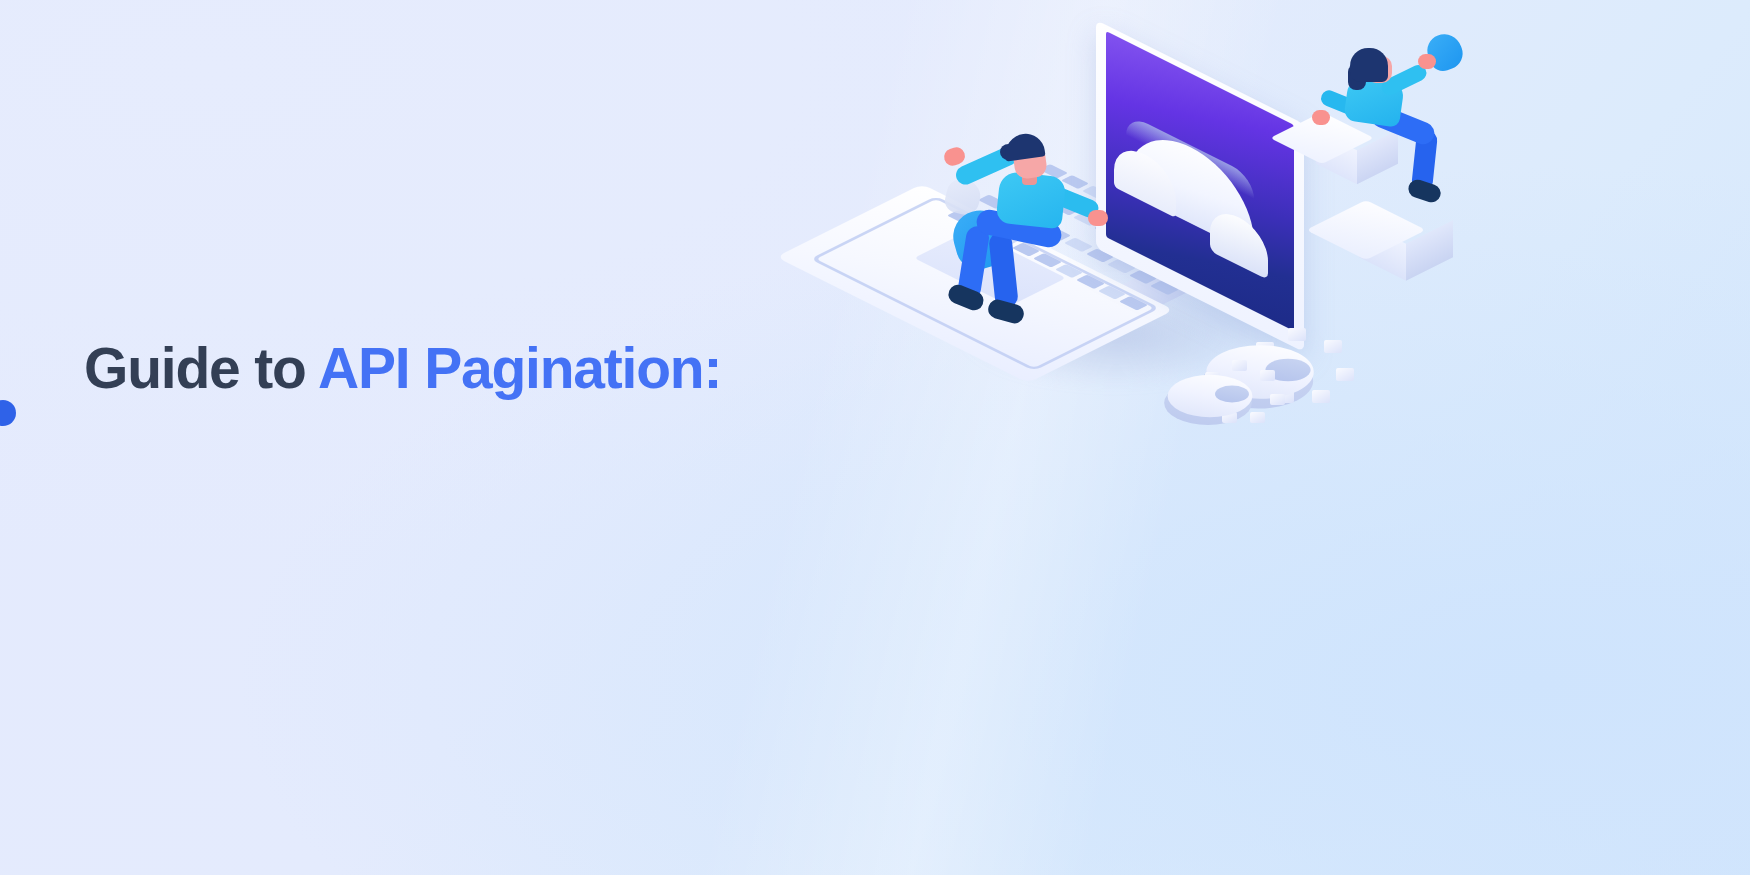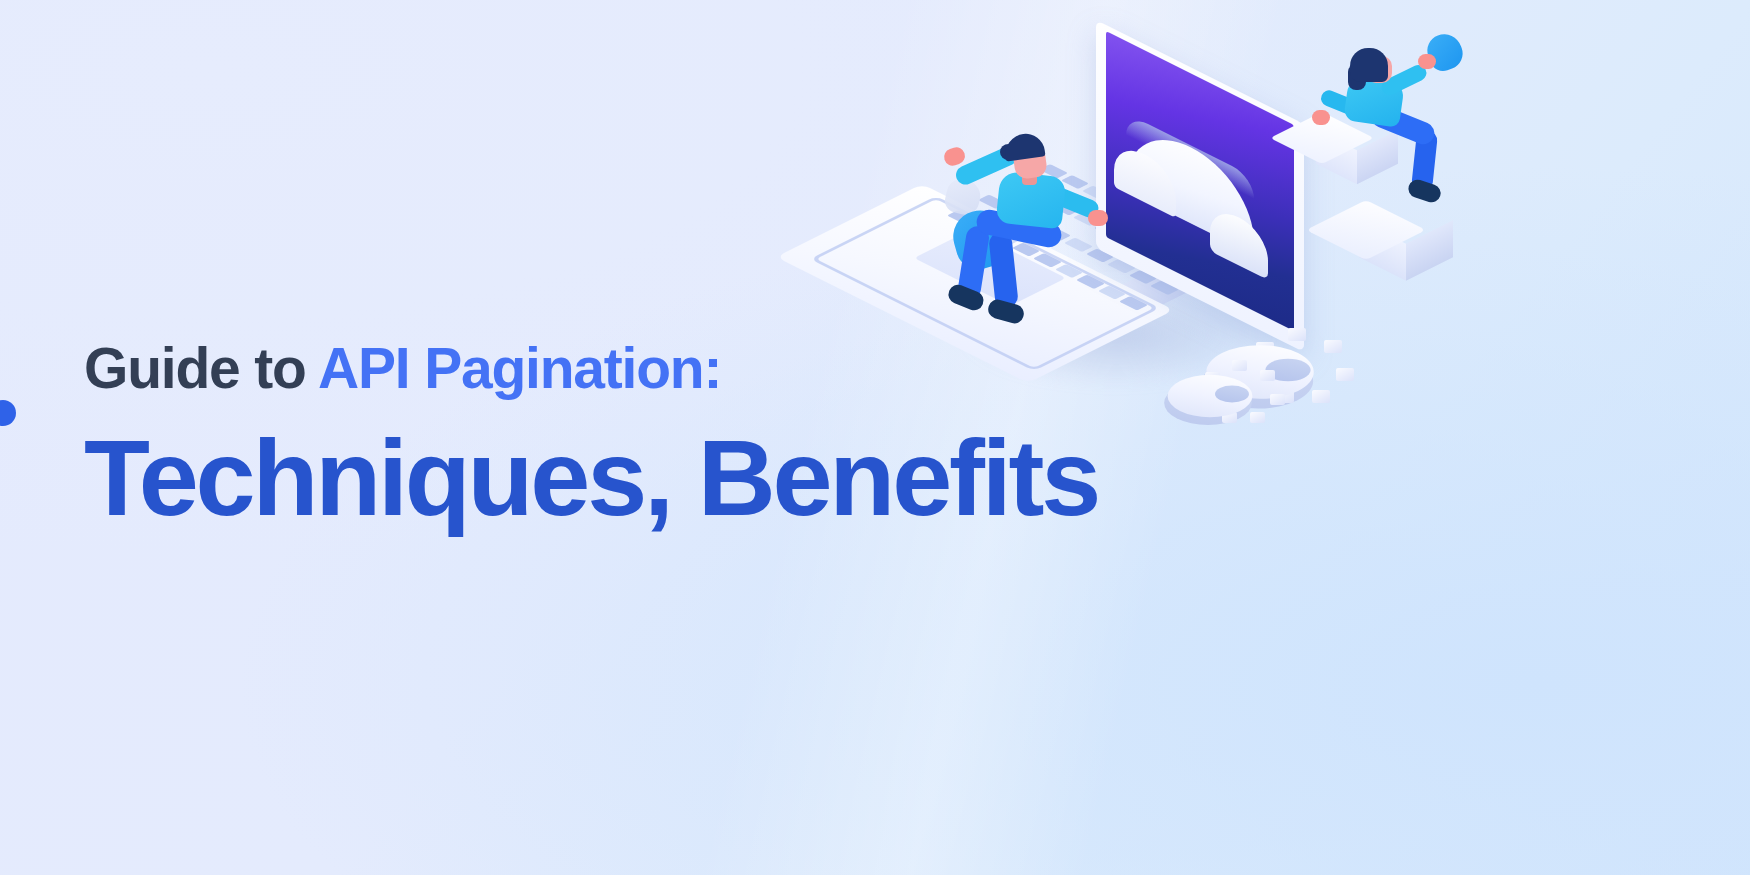--- a/index.html
+++ b/index.html
@@ -253,21 +253,20 @@
 
   <div id="bg-sheen"></div>
 
   <div id="text-block">
 
     <div id="eyebrow">
       <span class="dark">Guide to </span><span class="accent">API Pagination:</span>
     </div>
 
     <h1 id="headline">
-      <span class="hl-line">Techniques, Benefits</span>
     </h1>
 
   </div>
 
   <div id="illustration">
 
     <div class="iso" id="ground-shadow"></div>
 
     <div class="iso" id="laptop">
 

